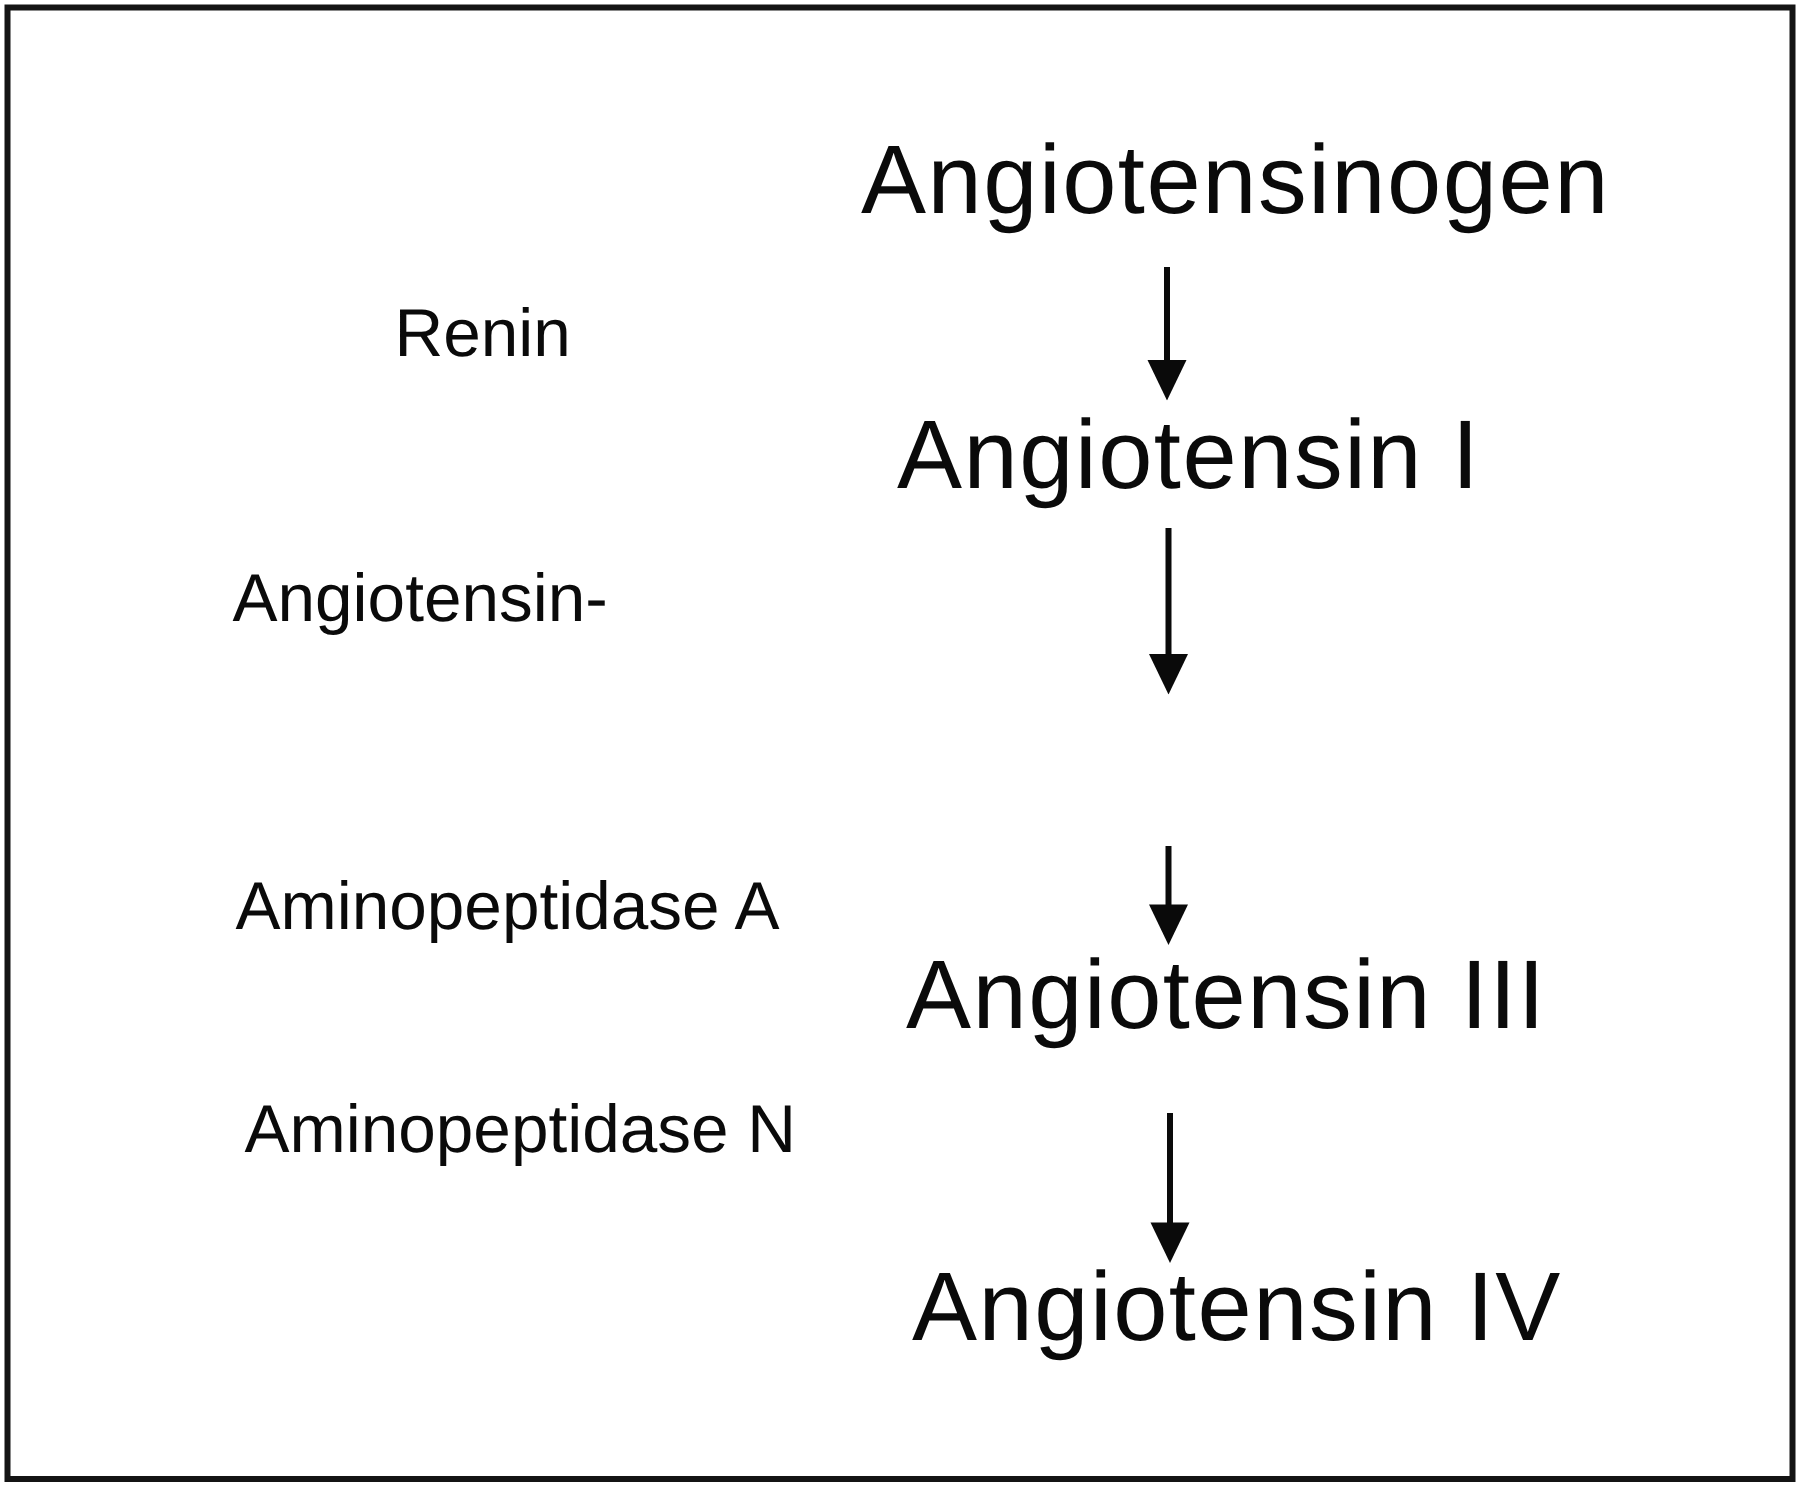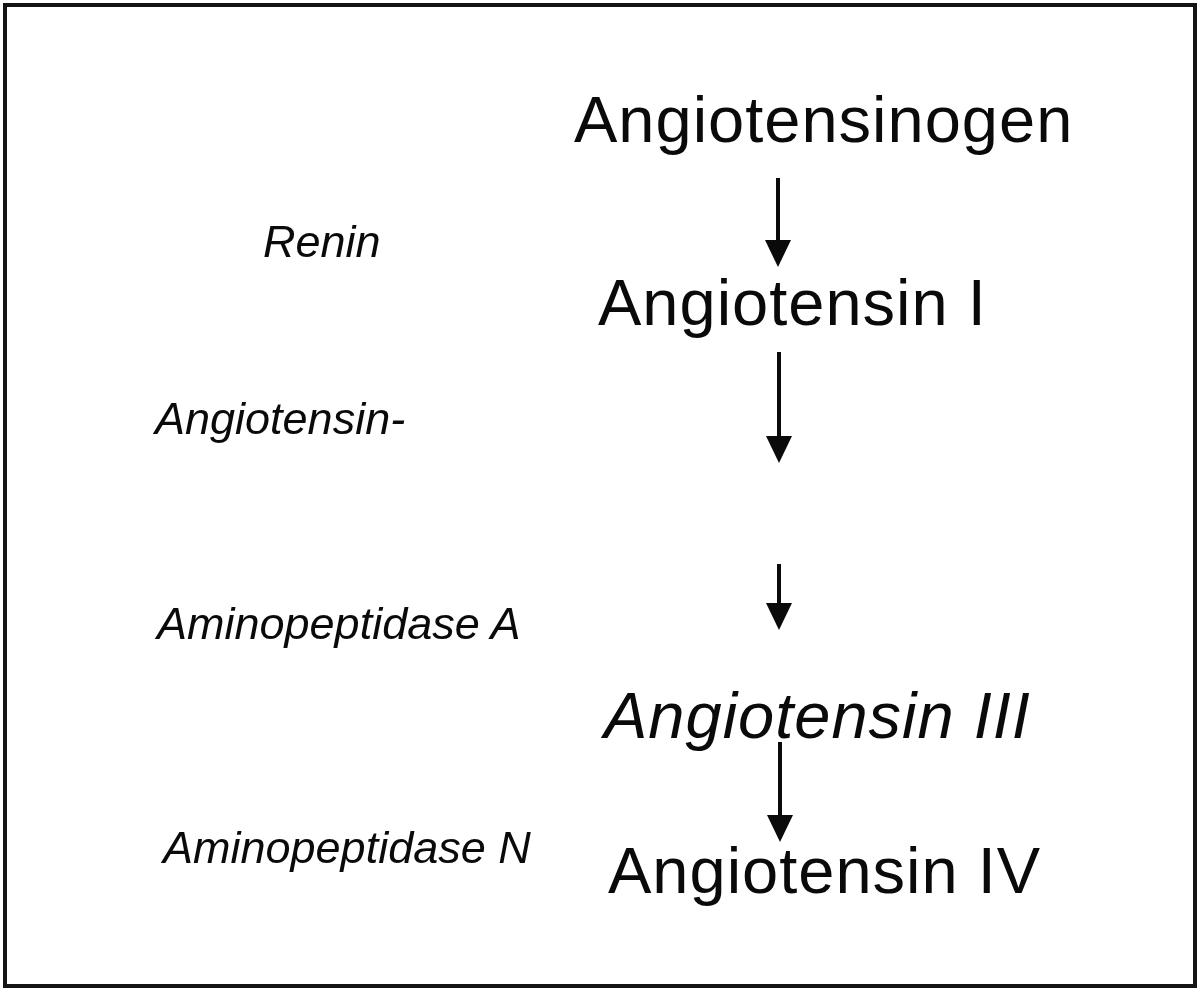--- a/index.html
+++ b/index.html
@@ -28,41 +28,39 @@
     position: absolute;
     font-size: 65px;
     line-height: 1.15;
     letter-spacing: 1px;
     white-space: nowrap;
     color: var(--text);
   }
   .enzyme {
     position: absolute;
     font-size: 45px;
-    font-style: italic;
     line-height: 1.1;
     white-space: nowrap;
     color: var(--text);
-    margin-top: 20px;
   }
   .enzyme .line { display: block; }
   .arrow { position: absolute; }
 
   
   #node-angiotensinogen { left: 574px; top: 83px; }
   #node-angiotensin-1   { left: 598px; top: 266px; }
   #node-angiotensin-2   { left: 597px; top: 473px; }
-  #node-angiotensin-3   { left: 604px; top: 679px; font-style: italic; }
+  #node-angiotensin-3   { left: 604px; top: 626px; }
   #node-angiotensin-4   { left: 608px; top: 834px; }
 
   
   #enzyme-renin  { left: 263px; top: 197px; }
   #enzyme-ace    { left: 155px; top: 374px; }
   #enzyme-apa    { left: 157px; top: 579px; }
-  #enzyme-apn    { left: 163px; top: 803px; }
+  #enzyme-apn    { left: 163px; top: 728px; }
 
   
   #arrow-1 { left: 763px; top: 178px; }
   #arrow-2 { left: 764px; top: 352px; }
   #arrow-3 { left: 764px; top: 564px; }
   #arrow-4 { left: 765px; top: 742px; }
 </style>
 </head>
 <body>
 

